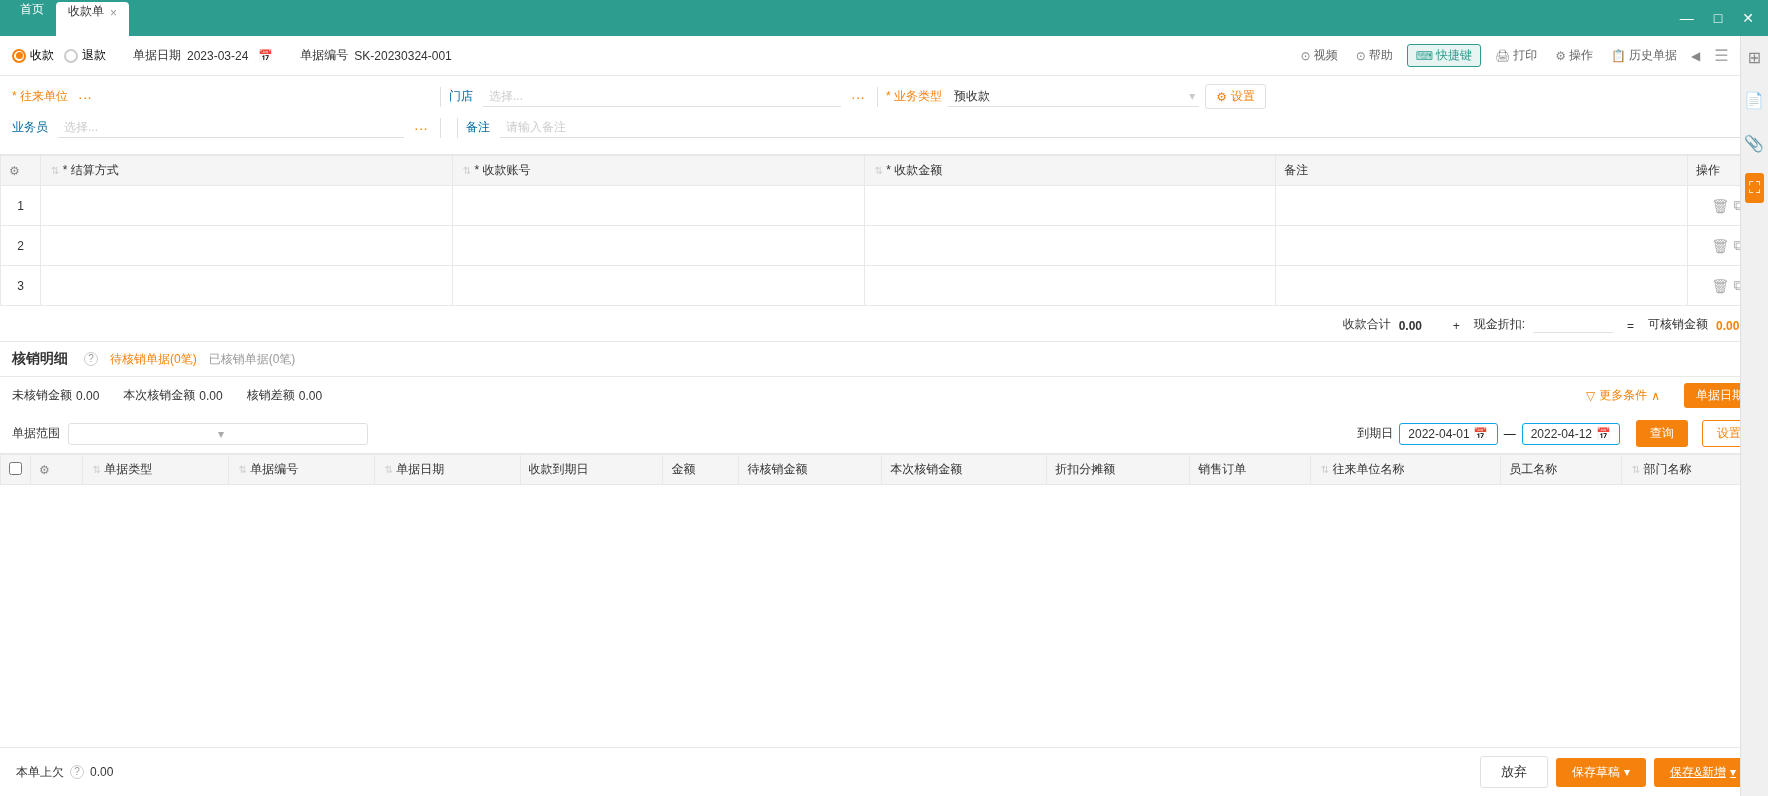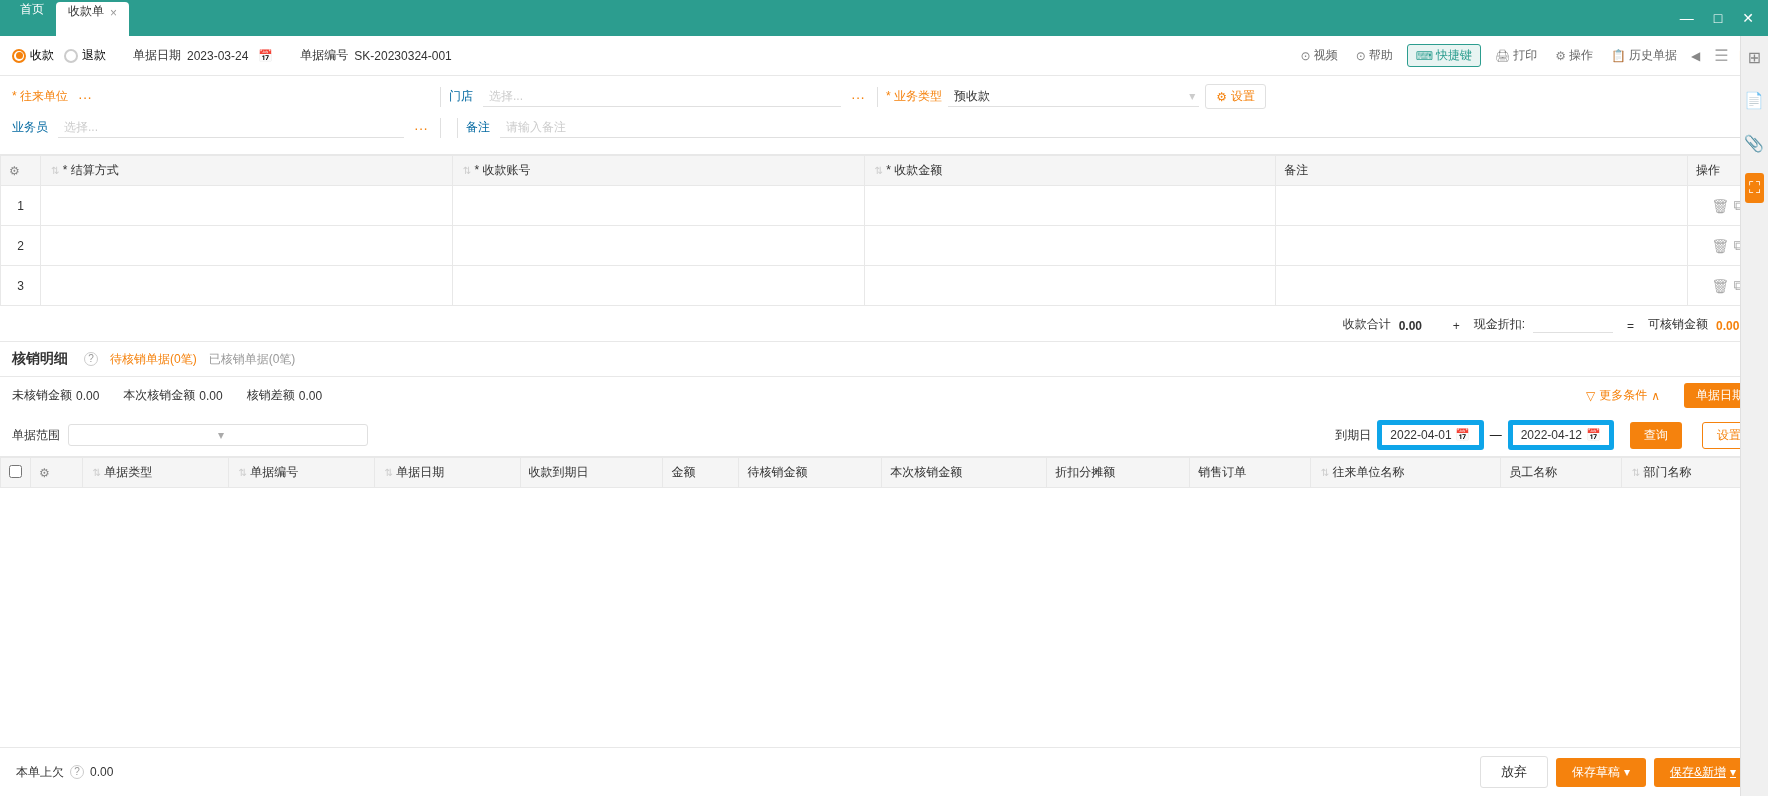--- a/index.html
+++ b/index.html
@@ -94,21 +94,21 @@
     .hx-stat .val { color: #333; }
     .more-filter { display: flex; align-items: center; gap: 4px; color: #f5820d; cursor: pointer; margin-left: auto; font-size: 12px; }
     .auto-hx-btn { background: #f5820d; color: #fff; border: none; padding: 4px 12px; border-radius: 3px; cursor: pointer; font-size: 12px; }
 
     .hx-filter { display: flex; align-items: center; padding: 6px 12px; gap: 16px; background: #fff; border-bottom: 1px solid #e8e8e8; }
     .filter-group { display: flex; align-items: center; gap: 8px; flex: 1; }
     .filter-select { display: flex; align-items: center; border: 1px solid #e0e0e0; border-radius: 3px; padding: 3px 8px; flex: 1; max-width: 300px; cursor: pointer; background: #fff; }
     .filter-select span { flex: 1; color: #999; font-size: 12px; }
     .date-input-group { display: flex; align-items: center; gap: 6px; }
     .date-input-group label { color: #333; white-space: nowrap; }
-    .date-input { border: 5px solid #0ea5e9; border-radius: 3px; padding: 3px 8px; color: #333; font-size: 12px; display: flex; align-items: center; gap: 4px; cursor: pointer; }
+    .date-input { border: 1px solid #0ea5e9; border-radius: 3px; padding: 3px 8px; color: #333; font-size: 12px; display: flex; align-items: center; gap: 4px; cursor: pointer; }
     .date-input span.cal-icon { color: #aaa; }
     .query-btn { background: #f5820d; color: #fff; border: none; padding: 4px 14px; border-radius: 3px; cursor: pointer; font-size: 12px; }
     .setting-btn2 { background: #fff; color: #f5820d; border: 1px solid #f5820d; padding: 4px 14px; border-radius: 3px; cursor: pointer; font-size: 12px; }
 
     .hx-table-section { flex: 1; overflow: auto; }
     .hx-table { width: 100%; border-collapse: collapse; }
     .hx-table th { background: #f5f5f5; border: 1px solid #e8e8e8; padding: 6px 8px; text-align: left; color: #333; font-weight: normal; white-space: nowrap; font-size: 12px; }
     .checkbox-cell { width: 30px; text-align: center; }
 
     
@@ -367,21 +367,21 @@
         <div class="date-input">
           <span>2022-04-01</span>
           <span class="cal-icon">📅</span>
         </div>
         <span>—</span>
         <div class="date-input">
           <span>2022-04-12</span>
           <span class="cal-icon">📅</span>
         </div>
       </div>
-      <div style="margin-left:auto;display:flex;gap:20px;">
+      <div style="margin-left:auto;display:flex;gap:14px;">
         <button class="query-btn">查询</button>
         <button class="setting-btn2">设置</button>
       </div>
     </div>
 
     <div class="hx-table-section">
       <table class="hx-table">
         <thead>
           <tr>
             <th class="checkbox-cell">

